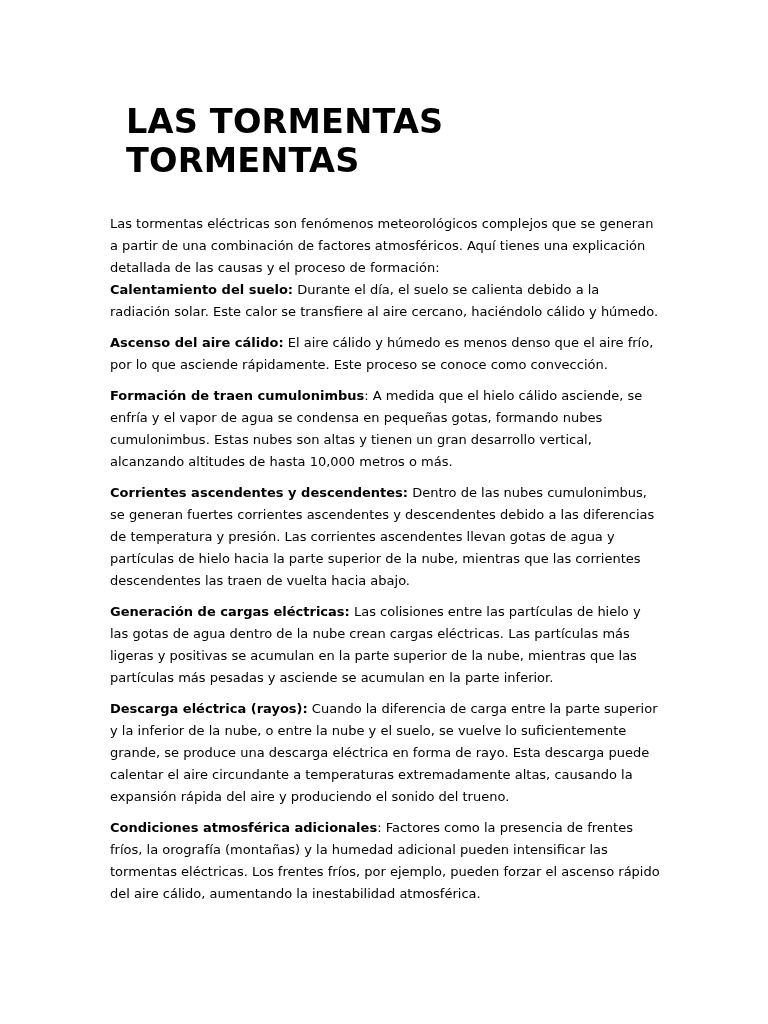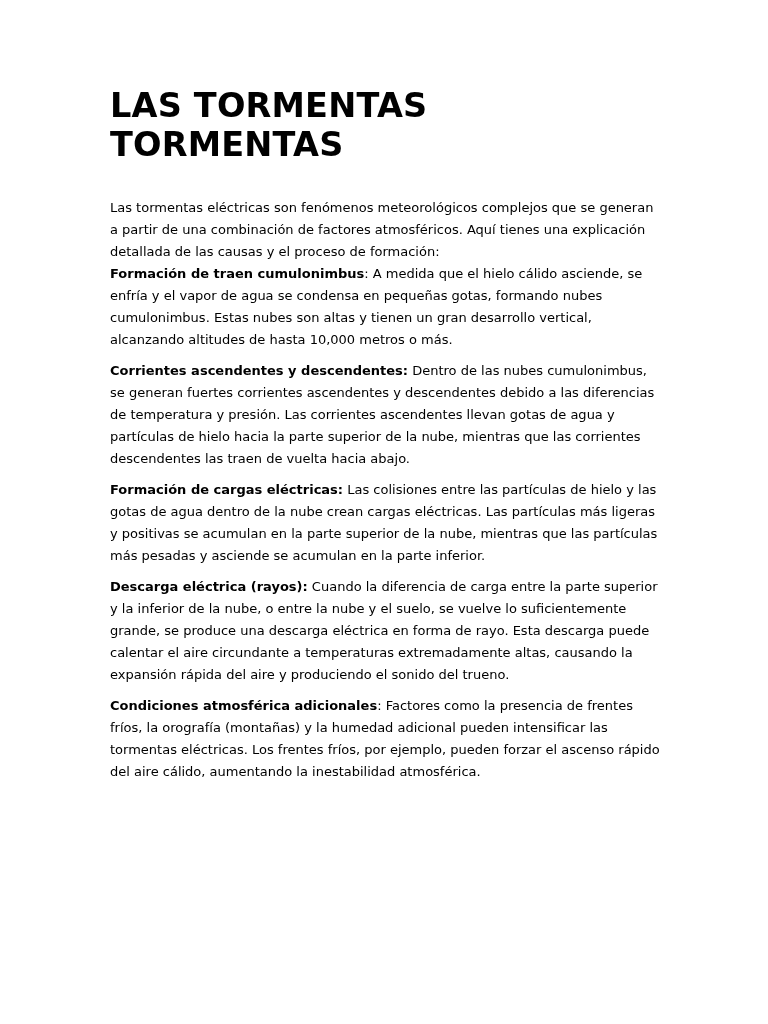--- a/index.html
+++ b/index.html
@@ -19,21 +19,21 @@
       position: absolute;
       left: 110px;
       top: 86px;
       width: 550px;
     }
     .title {
       font-family: "DejaVu Sans", sans-serif;
       font-weight: bold;
       font-size: 33.5px;
       line-height: 39px;
-      margin: 0;
+      margin: 16px;
       letter-spacing: 0.2px;
     }
     .title-line {
       display: block;
     }
     .intro {
       margin: 33px 0 0 0;
     }
     p {
       font-size: 13px;
@@ -48,32 +48,38 @@
 <body>
 
 <div class="page">
   <h1 class="title">
     <span class="title-line">LAS TORMENTAS</span>
     <span class="title-line">TORMENTAS</span>
   </h1>
 
   <p class="intro">Las tormentas eléctricas son fenómenos meteorológicos complejos que se generan a partir de una combinación de factores atmosféricos. Aquí tienes una explicación detallada de las causas y el proceso de formación:</p>
 
+  <p>
+    <span class="bold">Calentamiento del suelo:</span><span></span><span> Durante el día, el suelo se calienta debido a la radiación solar. Este calor se transfiere al aire cercano, haciéndolo cálido y húmedo.</span>
+  </p>
 
+  <p>
+    <span class="bold">Ascenso del aire cálido:</span><span></span><span> El aire cálido y húmedo es menos denso que el aire frío, por lo que asciende rápidamente. Este proceso se conoce como convección.</span>
+  </p>
 
   <p>
     <span class="bold">Formación de traen cumulonimbus</span><span>:</span><span> A medida que el hielo cálido asciende, se enfría y el vapor de agua se condensa en pequeñas gotas, formando nubes cumulonimbus. Estas nubes son altas y tienen un gran desarrollo vertical, alcanzando altitudes de hasta 10,000 metros o más.</span>
   </p>
 
   <p>
     <span class="bold">Corrientes ascendentes y descendentes:</span><span></span><span> Dentro de las nubes cumulonimbus, se generan fuertes corrientes ascendentes y descendentes debido a las diferencias de temperatura y presión. Las corrientes ascendentes llevan gotas de agua y partículas de hielo hacia la parte superior de la nube, mientras que las corrientes descendentes las traen de vuelta hacia abajo.</span>
   </p>
 
   <p>
-    <span class="bold">Formación de cargas eléctricas:</span><span></span><span> Las colisiones entre las partículas de hielo y las gotas de agua dentro de la nube crean cargas eléctricas. Las partículas más ligeras y positivas se acumulan en la parte superior de la nube, mientras que las partículas más pesadas y asciende se acumulan en la parte inferior.</span>
+    <span class="bold">Generación de cargas eléctricas:</span><span></span><span> Las colisiones entre las partículas de hielo y las gotas de agua dentro de la nube crean cargas eléctricas. Las partículas más ligeras y positivas se acumulan en la parte superior de la nube, mientras que las partículas más pesadas y asciende se acumulan en la parte inferior.</span>
   </p>
 
   <p>
     <span class="bold">Descarga eléctrica (rayos):</span><span></span><span> Cuando la diferencia de carga entre la parte superior y la inferior de la nube, o entre la nube y el suelo, se vuelve lo suficientemente grande, se produce una descarga eléctrica en forma de rayo. Esta descarga puede calentar el aire circundante a temperaturas extremadamente altas, causando la expansión rápida del aire y produciendo el sonido del trueno.</span>
   </p>
 
   <p>
     <span class="bold">Condiciones atmosférica adicionales</span><span>:</span><span> Factores como la presencia de frentes fríos, la orografía (montañas) y la humedad adicional pueden intensificar las tormentas eléctricas. Los frentes fríos, por ejemplo, pueden forzar el ascenso rápido del aire cálido, aumentando la inestabilidad atmosférica.</span>
   </p>
 </div>

